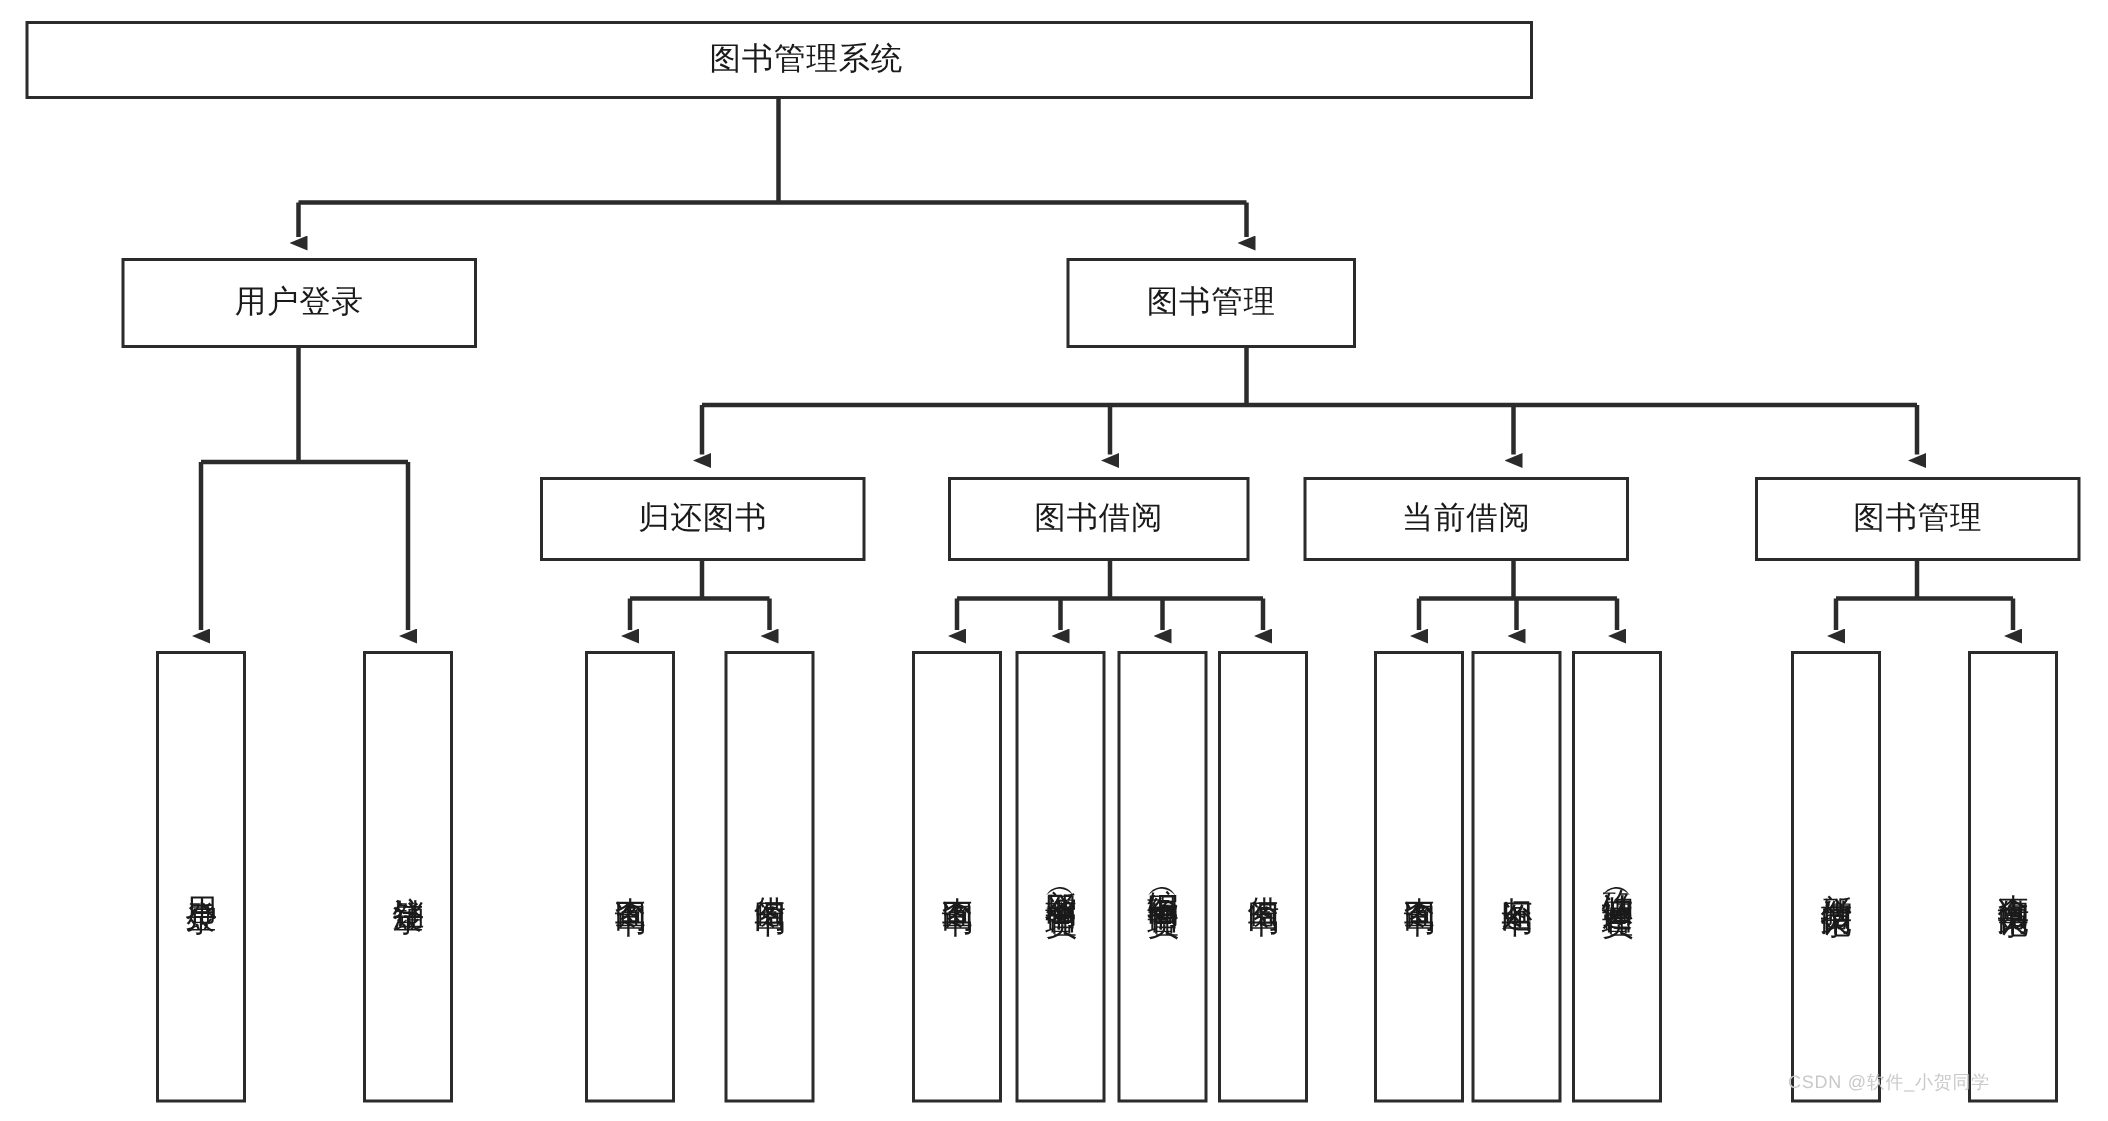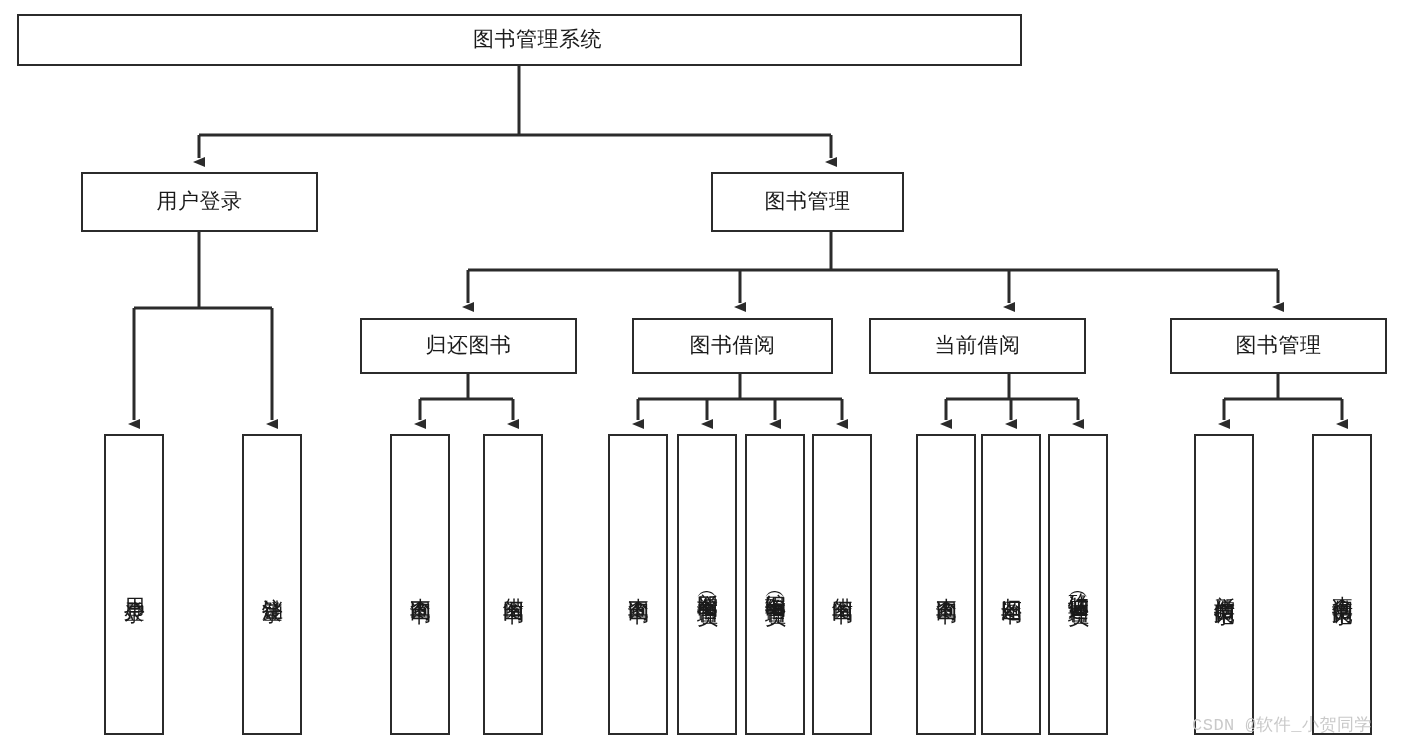--- a/index.html
+++ b/index.html
@@ -58,25 +58,25 @@
     text-orientation: upright;
     font-size: 21px;
     line-height: 1.18;
     letter-spacing: 2px;
     white-space: normal;
     max-height: 290px;
   }
   .watermark {
     position: absolute;
     color: #c9c9c9;
-    font-size: 17px;
+    font-size: 12px;
     letter-spacing: 0.5px;
     white-space: nowrap;
     z-index: 5;
-    font-family: Liberation Mono, monospace;
+    font-family: Liberation Sans, sans-serif;
   }
 </style>
 </head>
 <body>
 
 <div id="canvas">
 
   <svg id="edges" viewBox="0 0 1405 747" xmlns="http://www.w3.org/2000/svg">
     <defs>
       <marker id="arrow" markerWidth="10" markerHeight="12" refX="1" refY="6" orient="auto" markerUnits="userSpaceOnUse">

